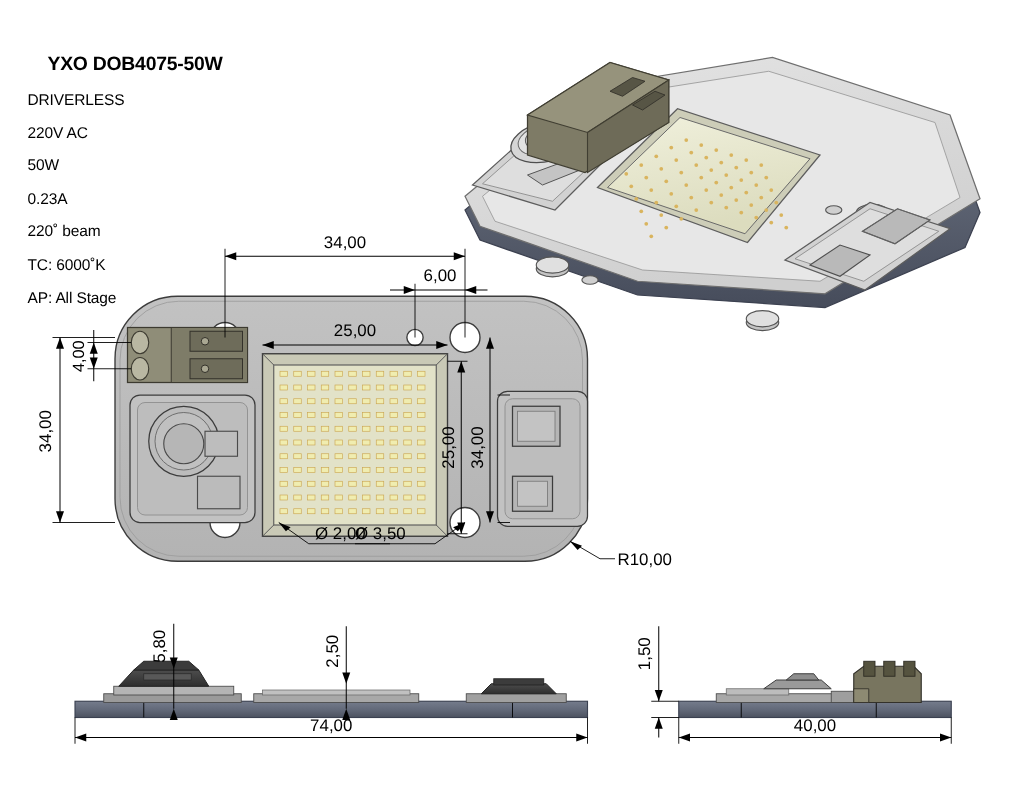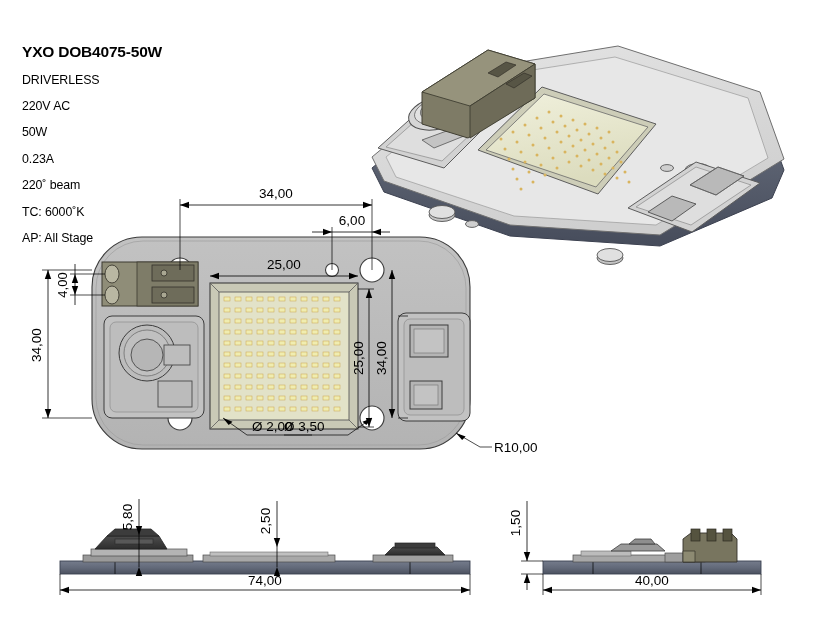--- a/index.html
+++ b/index.html
@@ -6,21 +6,21 @@
   html,body{margin:0;padding:0;background:#ffffff;}
   body{
     width:828px;height:640px;position:relative;overflow:hidden;
     font-family:"Liberation Sans","DejaVu Sans",sans-serif;
     color:#000;
   }
   .sheet{position:absolute;inset:0;}
 
   
   .titleblock{position:absolute;left:22px;top:44px;line-height:1.0;}
-  .tb-title{font-size:15.5px;font-weight:bold;letter-spacing:-0.2px;margin-bottom:3px;}
+  .tb-title{font-size:15.5px;font-weight:bold;letter-spacing:-0.2px;margin-bottom:3px;margin-left:16px;}
   .tb-line{font-size:12.4px;letter-spacing:-0.1px;margin-top:14px;white-space:pre;}
 
   
   svg{position:absolute;overflow:visible;}
   .dimtxt{font-family:"Liberation Sans","DejaVu Sans",sans-serif;font-size:13.5px;fill:#000;}
   .dimtxt-s{font-family:"Liberation Sans","DejaVu Sans",sans-serif;font-size:13px;fill:#000;}
   .dl{stroke:#000;stroke-width:0.8;fill:none;}
   .dl-thin{stroke:#000;stroke-width:0.7;fill:none;}
 </style>
 </head>

